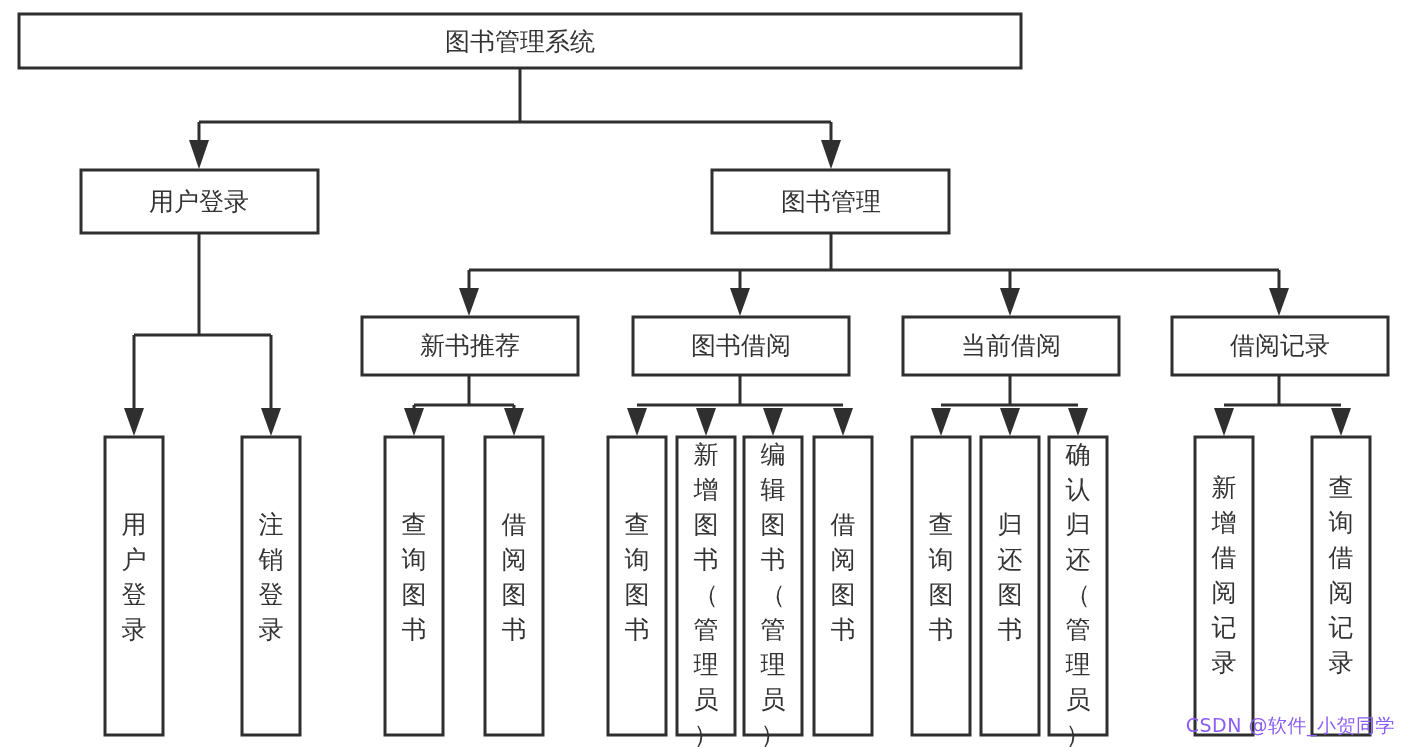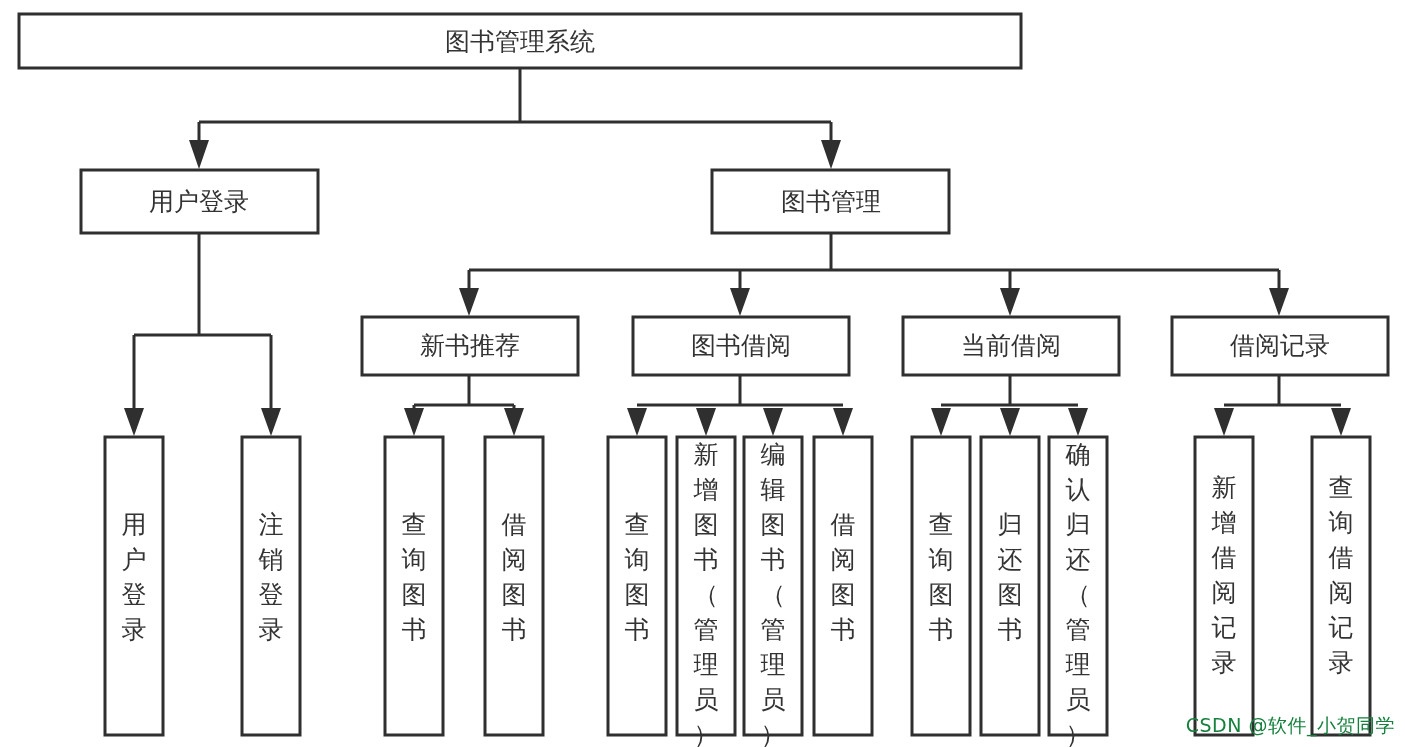--- a/index.html
+++ b/index.html
@@ -53,21 +53,21 @@
     font-family: "DejaVu Sans", "Liberation Sans", sans-serif;
     font-size: 25px;
     text-anchor: middle;
   }
   .watermark {
     position: absolute;
     right: 10px;
     bottom: 8px;
     font-family: "DejaVu Sans", "Liberation Sans", sans-serif;
     font-size: 19px;
-    color: #15803d;
+    color: #8b5cf6;
     white-space: nowrap;
     letter-spacing: 0.5px;
     pointer-events: none;
   }
 </style>
 </head>
 <body>
 
 <div id="diagram-root">
 

